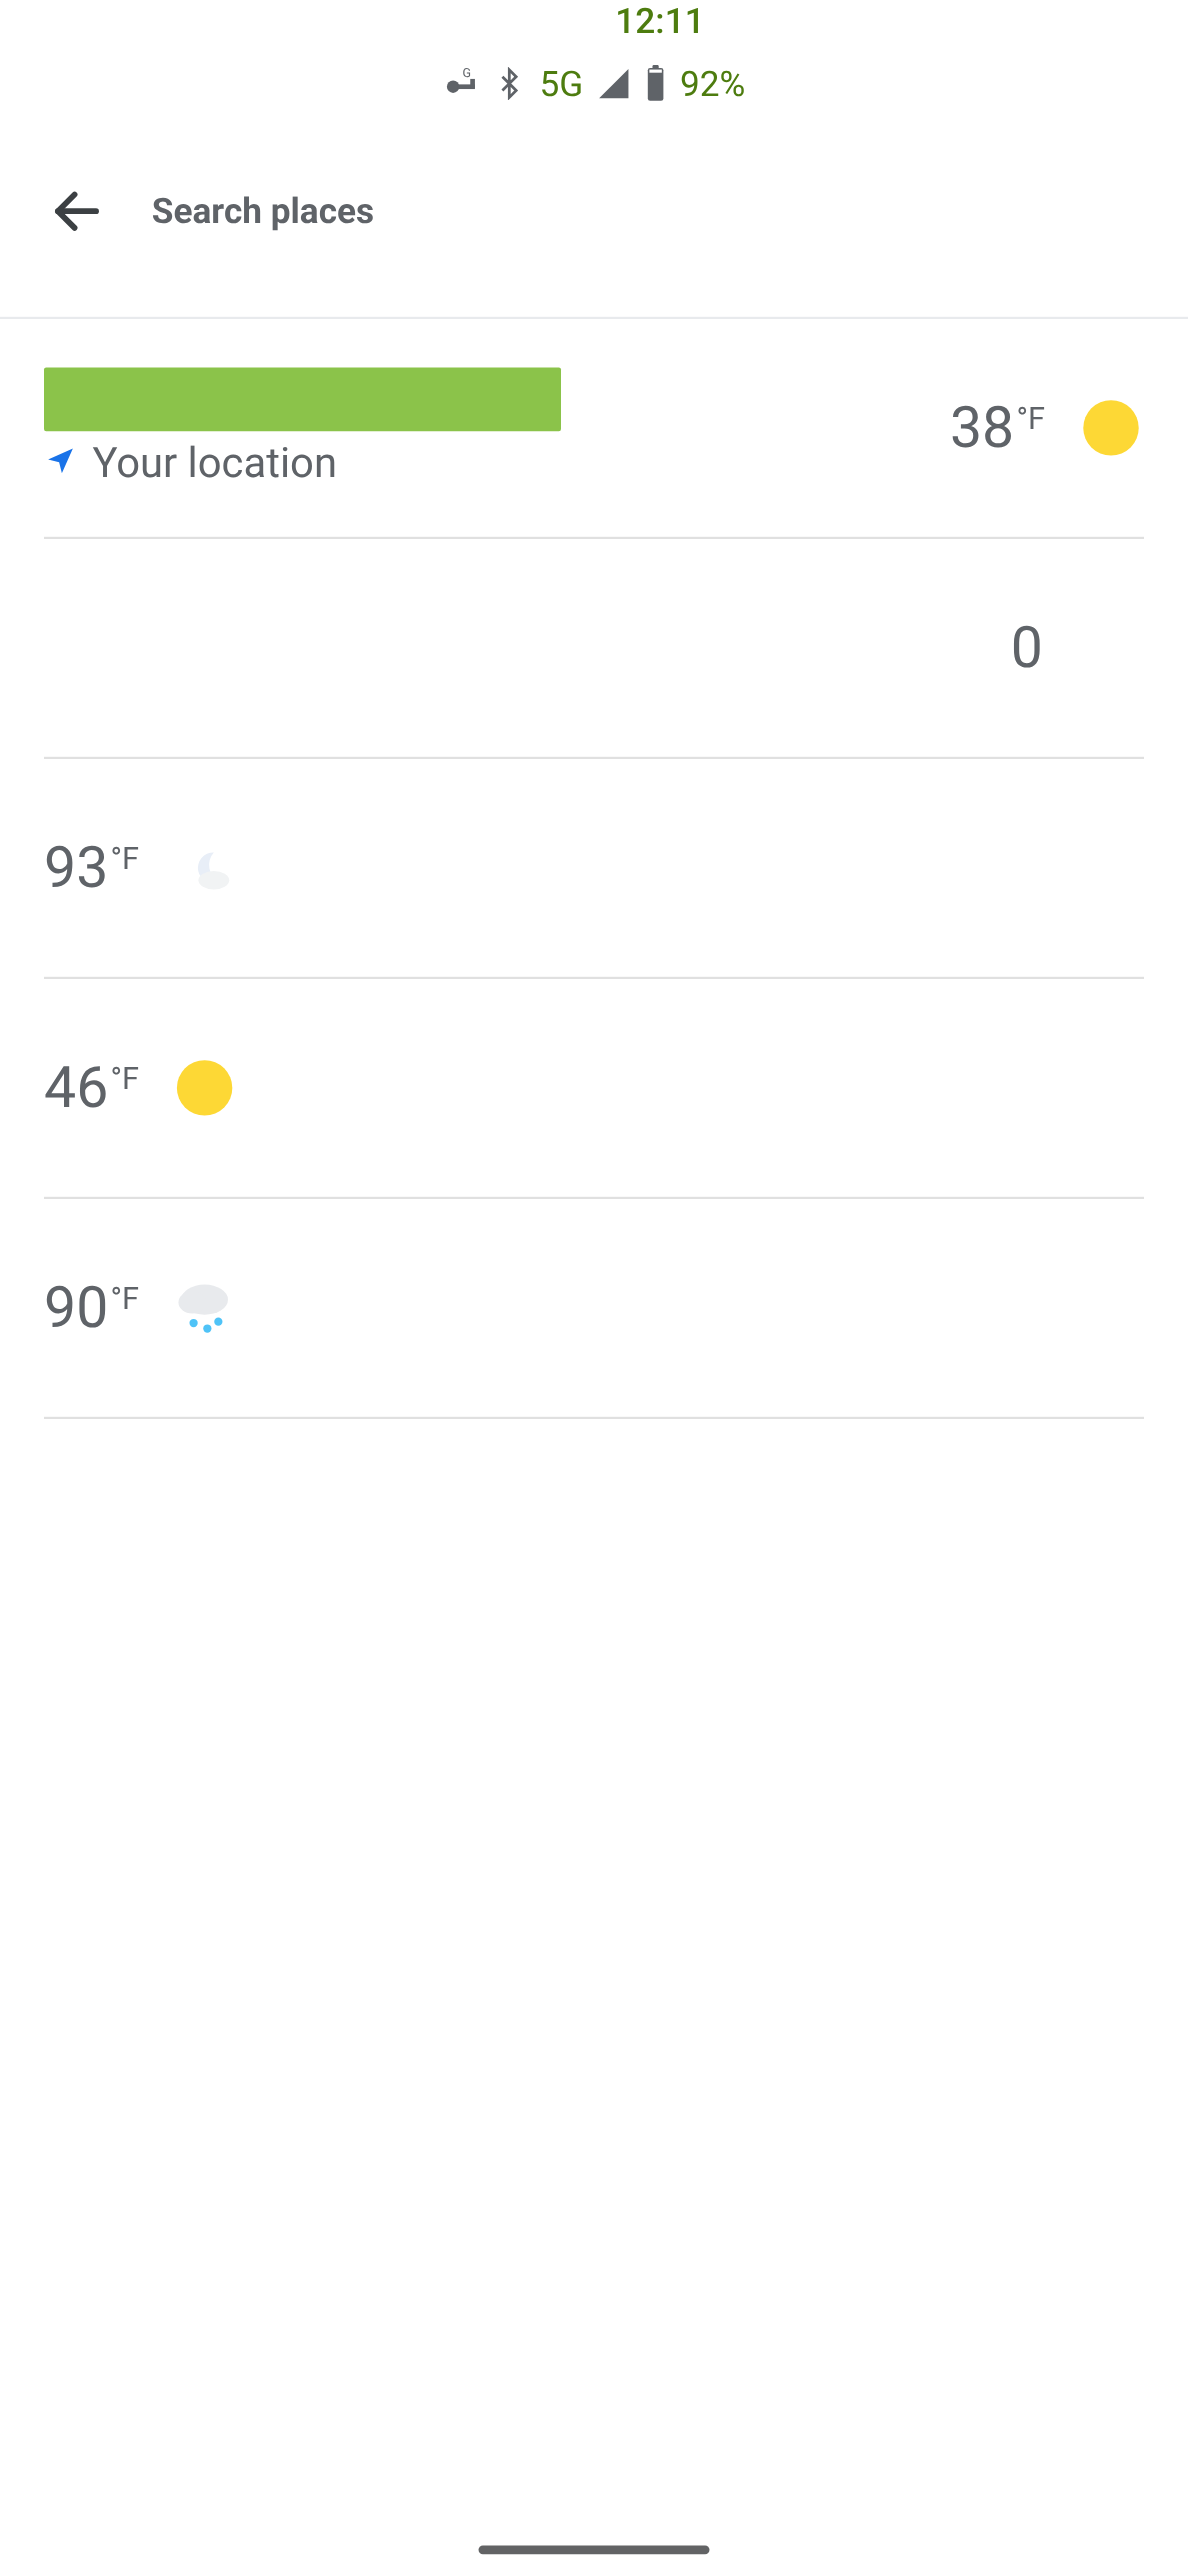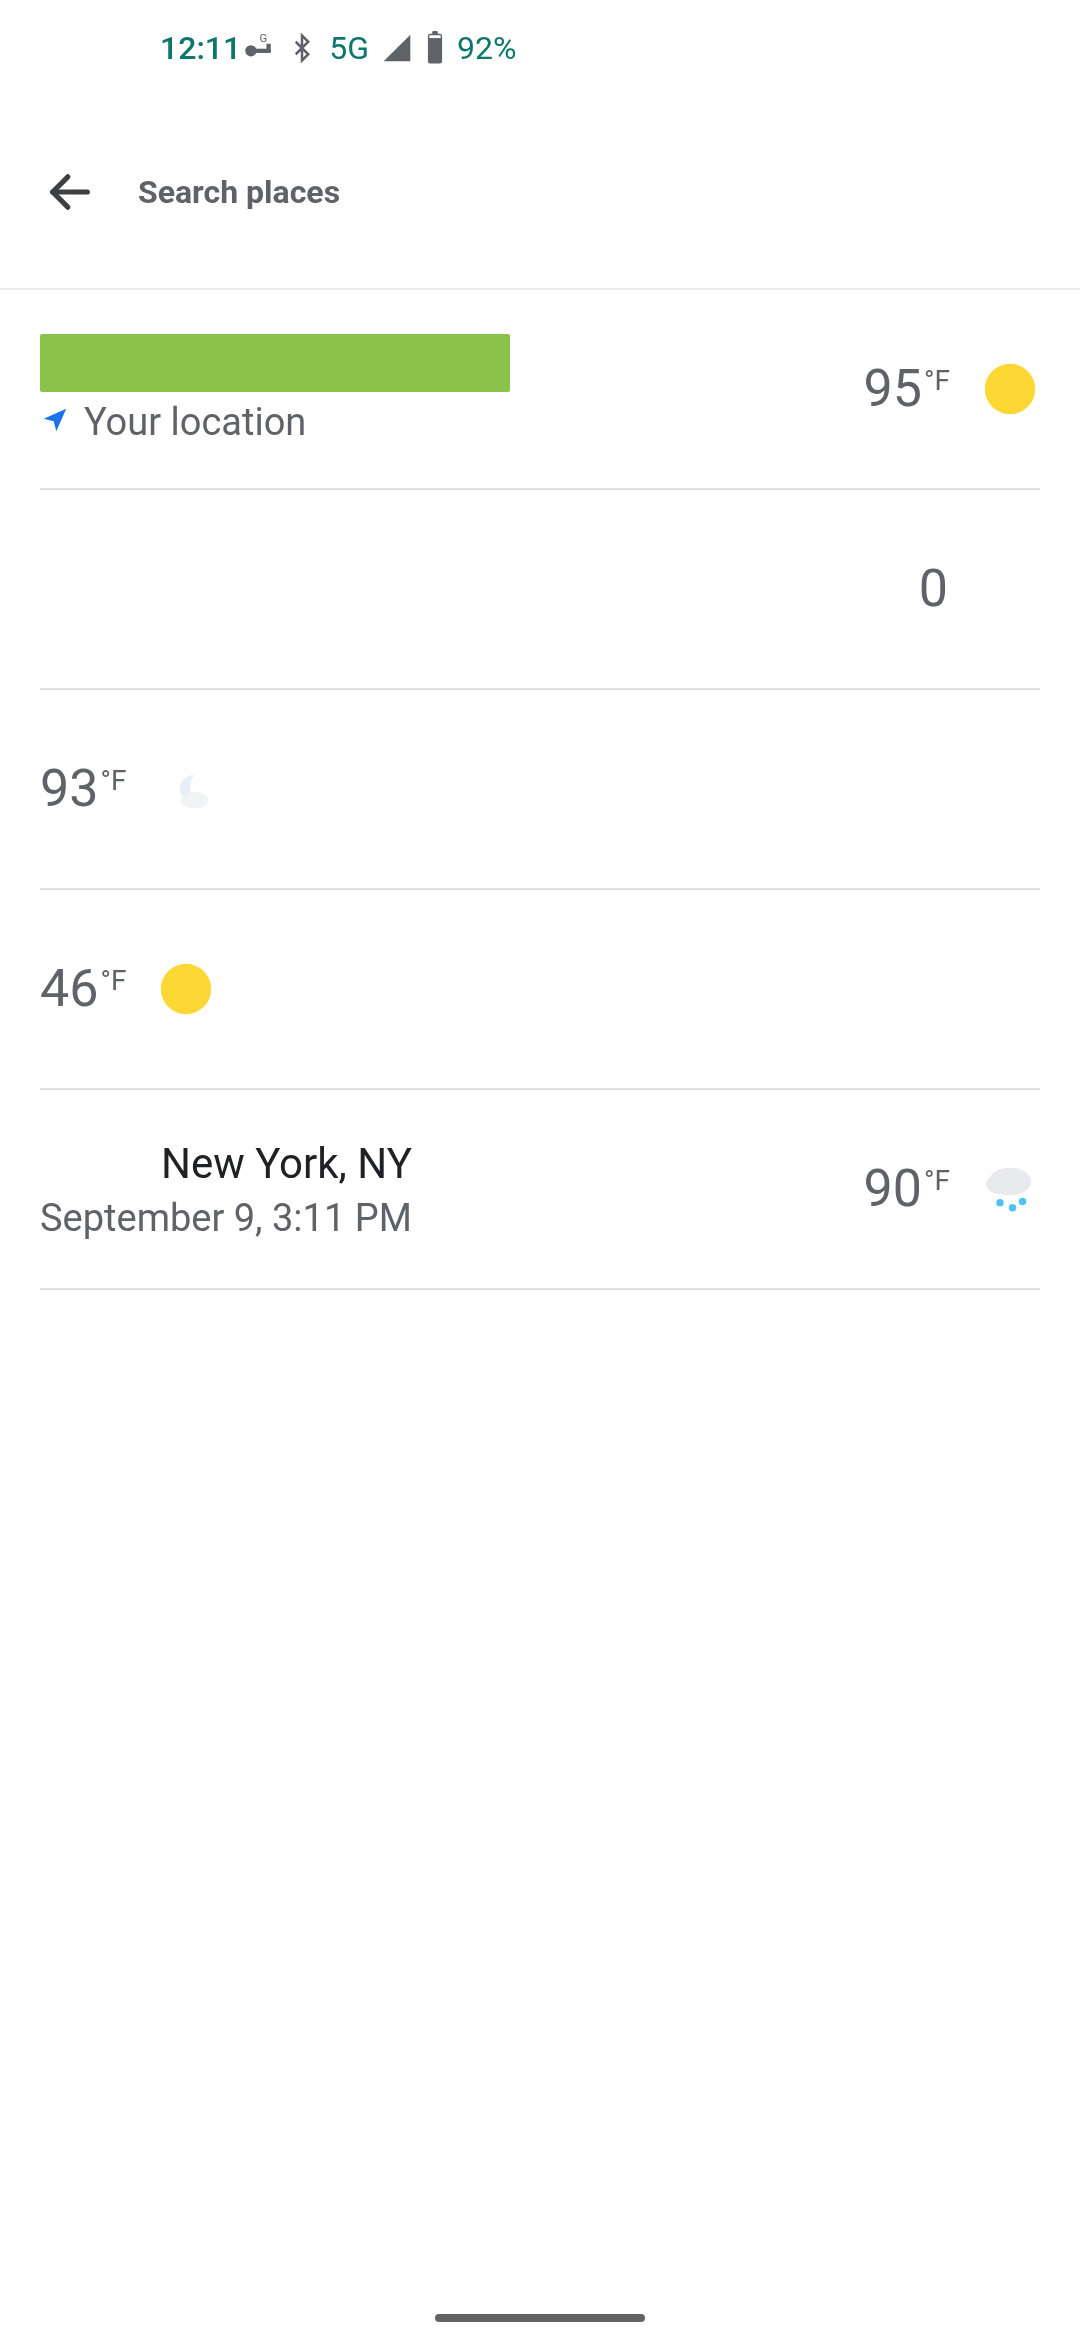--- a/index.html
+++ b/index.html
@@ -1,17 +1,17 @@
 <!DOCTYPE html>
 <html><head>
 <meta charset="utf-8">
 <style>
   * { margin: 0; padding: 0; box-sizing: border-box; }
   html, body { width: 1080px; height: 2340px; font-family: Roboto, "Helvetica Neue", Arial, sans-serif; background: #fff; color: #202124; }
-  .status-bar { height: 95px; display: flex; align-items: center; justify-content: flex-start; padding: 0 40px; font-size: 32px; color: #0f766e; }
+  .status-bar { height: 95px; display: flex; align-items: center; justify-content: space-between; padding: 0 40px; font-size: 32px; color: #4d7c0f; flex-direction: column; }
   .status-left { padding-left: 120px; font-weight: 500; }
   .status-right { display: flex; align-items: center; gap: 12px; }
   .status-icon { display: inline-flex; align-items: center; }
   .app-bar { height: 195px; display: flex; align-items: center; padding: 0 40px; border-bottom: 2px solid #e8eaed; }
   .back-btn { width: 60px; height: 60px; display: flex; align-items: center; justify-content: center; margin-right: 38px; }
   .search-text { font-size: 32px; color: #5f6368; font-weight: 700; }
   .list { padding: 0 40px; }
   .row { position: relative; display: flex; align-items: center; justify-content: space-between; border-bottom: 2px solid #e0e0e0; padding: 28px 0; min-height: 200px; }
   .row-left { display: flex; flex-direction: column; gap: 8px; text-align: right; }
   .place-name { font-size: 42px; color: #202124; font-weight: 400; }
@@ -79,21 +79,21 @@
         <span class="loc-arrow">
           <svg width="30" height="30" viewBox="0 0 24 24" fill="#1a73e8">
               <path d="M3 11l18-8-8 18-2-8z"></path>
             </svg>
         </span>
         <span>Your location</span>
       </div>
     </div>
     <div class="row-right">
       <div class="temp">
-        <span>95</span>
+        <span>38</span>
           <span class="temp-unit">°F</span>
       </div>
       <div class="wicon">
         <svg width="56" height="56" viewBox="0 0 40 40">
             <circle cx="20" cy="20" r="18" fill="#fdd835"></circle>
           </svg>
       </div>
     </div>
   </div>
 
@@ -134,24 +134,20 @@
       </div>
       <div class="wicon">
         <svg width="56" height="56" viewBox="0 0 40 40">
             <circle cx="20" cy="20" r="18" fill="#fdd835"></circle>
           </svg>
       </div>
     </div>
   </div>
 
   <div class="row">
-    <div class="row-left">
-      <div class="place-name">New York, NY</div>
-      <div class="place-sub">September 9, 3:11 PM</div>
-    </div>
     <div class="row-right">
       <div class="temp">
         <span>90</span>
           <span class="temp-unit">°F</span>
       </div>
       <div class="wicon">
         <svg width="60" height="60" viewBox="0 0 48 48">
           <ellipse cx="24" cy="18" rx="17" ry="11" fill="#e8eaed"></ellipse>
           <ellipse cx="15" cy="20" rx="10" ry="8" fill="#e8eaed"></ellipse>
           <circle cx="16" cy="35" r="3" fill="#4fc3f7"></circle>

